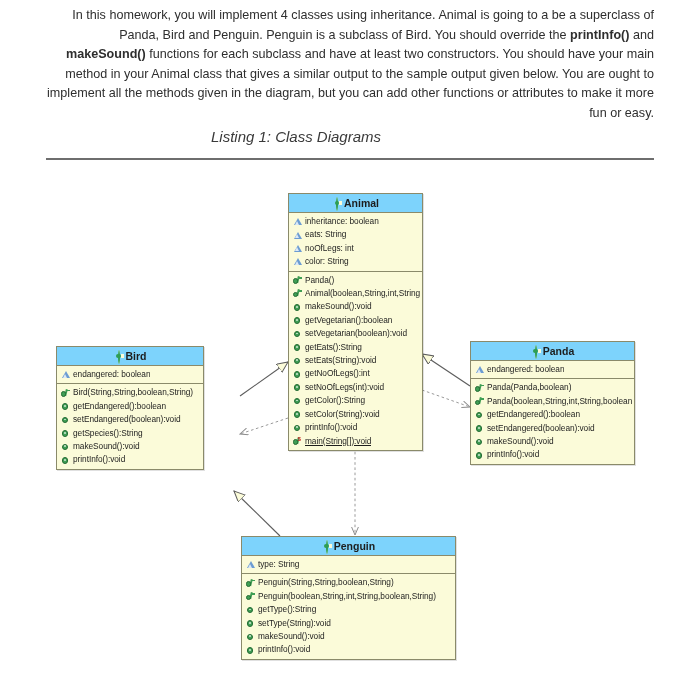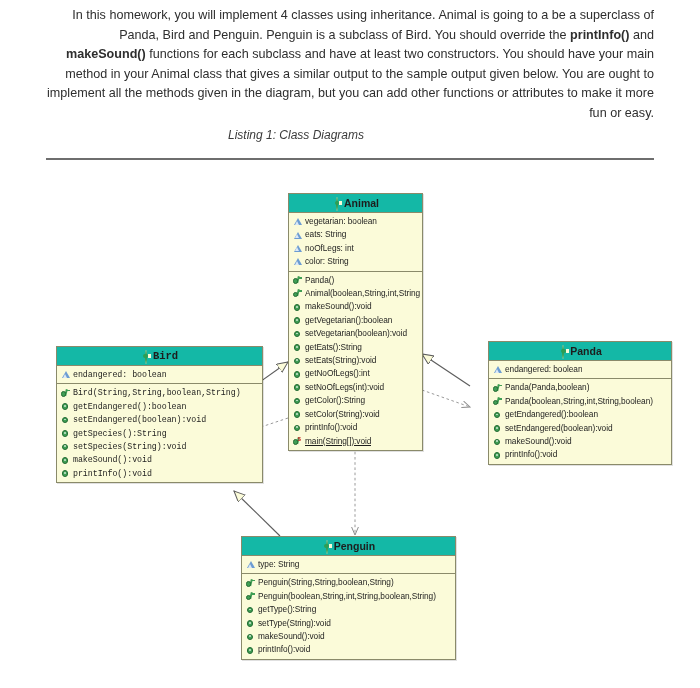--- a/index.html
+++ b/index.html
@@ -29,21 +29,21 @@
   }
   .prose b { font-weight: 700; }
 
   .listing-caption {
     position: absolute;
     left: 0;
     top: 128px;
     width: 592px;
     text-align: center;
     font-style: italic;
-    font-size: 12px;
+    font-size: 15px;
     color: #3a3a3a;
   }
 
   .hrule {
     position: absolute;
     left: 46px;
     top: 158px;
     width: 608px;
     height: 2px;
     background: #6e6e6e;
@@ -73,21 +73,21 @@
     border: 1px solid #8a8a6a;
     box-sizing: border-box;
     box-shadow: 1px 1px 0 rgba(0,0,0,0.12);
   }
   .uml-title {
     text-align: center;
     font-weight: 700;
     font-size: 10.5px;
     padding: 3px 2px 3px 2px;
     border-bottom: 1px solid #8a8a6a;
-    background: #14b8a6;
+    background: #7dd3fc;
     color: #1d1d1d;
     white-space: nowrap;
   }
   .uml-section {
     padding: 2px 0 2px 0;
   }
   .uml-section.attrs {
     border-bottom: 1px solid #8a8a6a;
   }
   .uml-row {
@@ -263,21 +263,21 @@
   <div class="uml-class" id="box-animal" style="left:288px; top:25px; width:135px;">
     <div class="uml-title">
       <span class="ico ico-class"><span class="ring"></span><span class="inner"></span><span class="notch"></span></span><span>Animal</span>
     </div>
     <div class="uml-section attrs">
         <div class="uml-row">
           <span class="ico ico-attr">
             <span class="tri"></span>
             <span class="tri-in"></span>
           </span>
-          <span class="mtext">vegetarian: boolean</span>
+          <span class="mtext">inheritance: boolean</span>
         </div>
         <div class="uml-row">
           <span class="ico ico-attr">
             <span class="tri"></span>
             <span class="tri-in"></span>
           </span>
           <span class="mtext">eats: String</span>
         </div>
         <div class="uml-row">
           <span class="ico ico-attr">
@@ -375,21 +375,21 @@
           <span class="ico ico-static">
             <span class="stem"></span>
             <span class="ball"></span>
             <span class="s">s</span>
           </span>
           <span class="mtext">main(String[]):void</span>
         </div>
       </div>
   </div>
 
-  <div class="uml-class" id="box-bird" style="left:56px; top:178px; width:207px;font-family:Liberation Mono, monospace;">
+  <div class="uml-class" id="box-bird" style="left:56px; top:178px; width:148px;">
     <div class="uml-title">
       <span class="ico ico-class"><span class="ring"></span><span class="inner"></span><span class="notch"></span></span><span>Bird</span>
     </div>
     <div class="uml-section attrs">
         <div class="uml-row">
           <span class="ico ico-attr">
             <span class="tri"></span>
             <span class="tri-in"></span>
           </span>
           <span class="mtext">endangered: boolean</span>
@@ -419,38 +419,32 @@
         <div class="uml-row">
           <span class="ico ico-method">
             <span class="ball"></span>
           </span>
           <span class="mtext">getSpecies():String</span>
         </div>
         <div class="uml-row">
           <span class="ico ico-method">
             <span class="ball"></span>
           </span>
-          <span class="mtext">setSpecies(String):void</span>
-        </div>
-        <div class="uml-row">
-          <span class="ico ico-method">
-            <span class="ball"></span>
-          </span>
           <span class="mtext">makeSound():void</span>
         </div>
         <div class="uml-row">
           <span class="ico ico-method">
             <span class="ball"></span>
           </span>
           <span class="mtext">printInfo():void</span>
         </div>
       </div>
   </div>
 
-  <div class="uml-class" id="box-panda" style="left:488px; top:173px; width:184px;">
+  <div class="uml-class" id="box-panda" style="left:470px; top:173px; width:165px;">
     <div class="uml-title">
       <span class="ico ico-class"><span class="ring"></span><span class="inner"></span><span class="notch"></span></span><span>Panda</span>
     </div>
     <div class="uml-section attrs">
         <div class="uml-row">
           <span class="ico ico-attr">
             <span class="tri"></span>
             <span class="tri-in"></span>
           </span>
           <span class="mtext">endangered: boolean</span>

